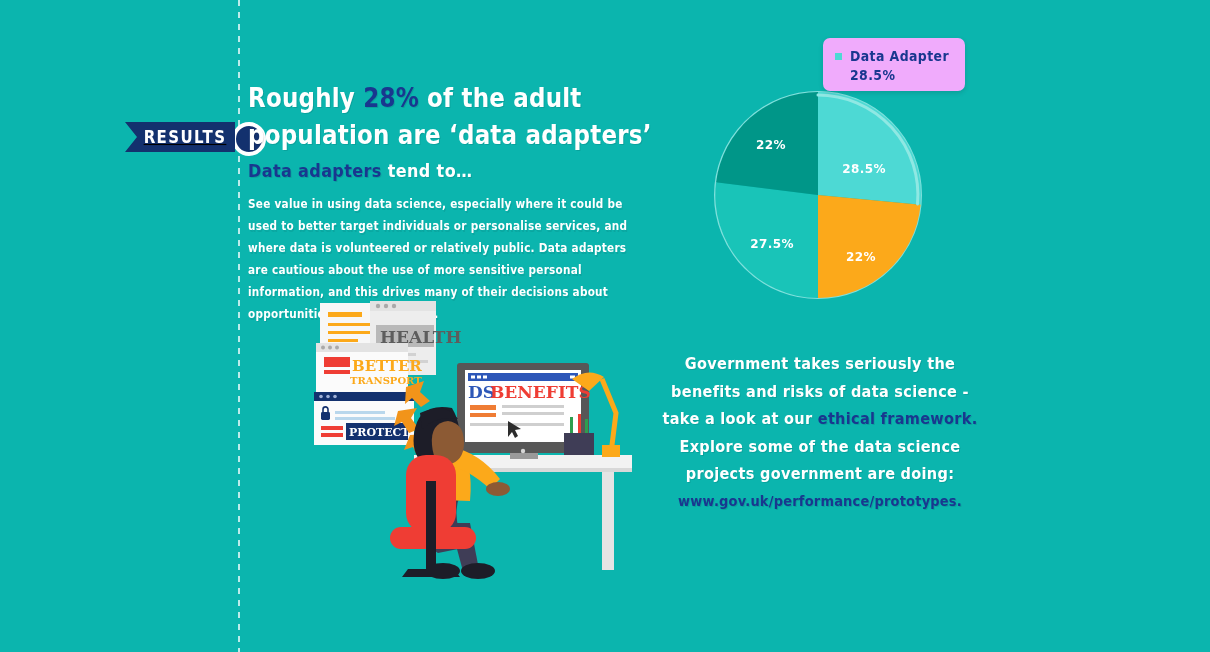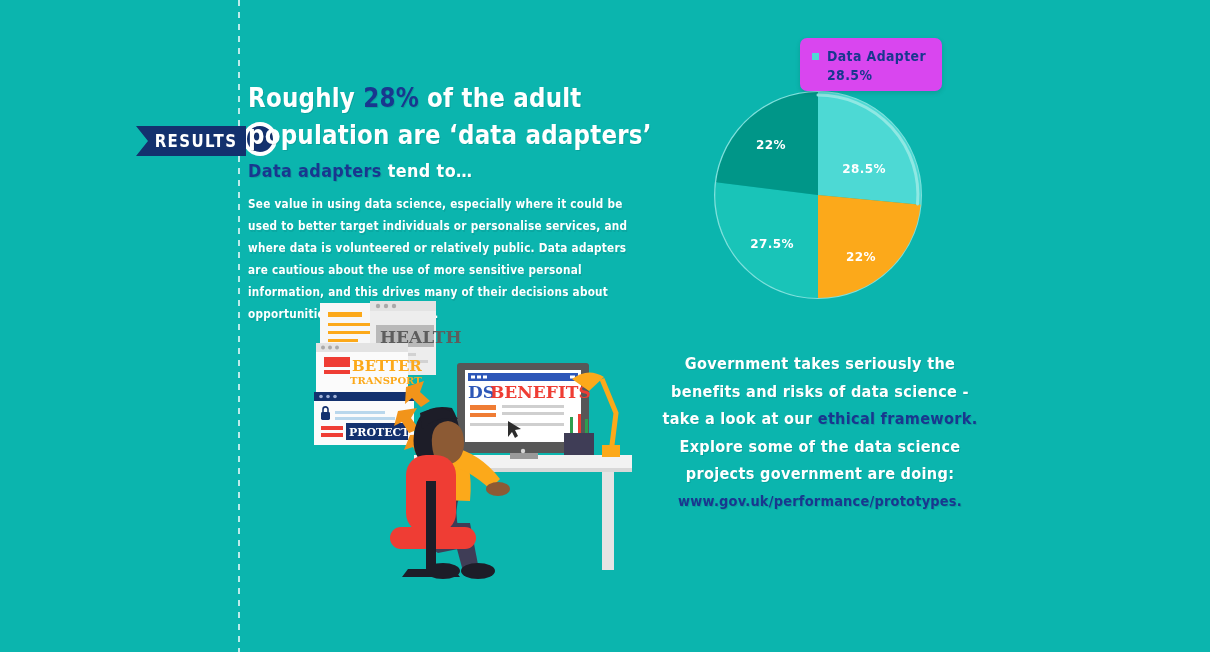--- a/index.html
+++ b/index.html
@@ -12,21 +12,21 @@
   .stage{position:absolute;inset:0;}
 
   
   .divider{
     position:absolute;left:238px;top:0;width:2px;height:652px;
     background-image:linear-gradient(to bottom,#bdeceb 0 6px,transparent 6px 12px);
     background-size:2px 12px;
   }
 
   
-  .ribbon-wrap{position:absolute;left:136px;top:122px;height:34px;display:flex;align-items:flex-end;}
+  .ribbon-wrap{position:absolute;left:125px;top:122px;height:34px;display:flex;align-items:flex-start;text-decoration:underline;}
   .ribbon{
     position:relative;height:30px;width:110px;background:#13316e;
     display:flex;align-items:center;justify-content:center;
     clip-path:polygon(0 0,12px 50%,0 100%,100% 100%,100% 0);
   }
   .ribbon-label{
     color:#ffffff;font-weight:bold;font-size:15px;letter-spacing:1.4px;
     font-family:"DejaVu Sans",sans-serif;transform:scaleY(1.15);
     padding-left:10px;
   }
@@ -63,22 +63,22 @@
   
   .pie-box{position:absolute;left:714px;top:91px;width:208px;height:208px;}
   .pie-svg{display:block;overflow:visible;}
   .pie-label{
     font-family:"DejaVu Sans",sans-serif;font-weight:bold;font-size:12px;
     fill:#ffffff;text-anchor:middle;letter-spacing:.4px;
   }
 
   
   .legend{
-    position:absolute;left:800px;top:38px;
-    background:#d946ef;border-radius:7px;
+    position:absolute;left:823px;top:38px;
+    background:#f0abfc;border-radius:7px;
     padding:9px 16px 10px 12px;
     display:flex;align-items:flex-start;gap:8px;
     box-shadow:0 2px 5px rgba(0,0,0,.13);
   }
   .legend-swatch{width:7px;height:7px;background:#4dd9d4;margin-top:6px;flex:none;}
   .legend-text{
     color:#19378f;font-family:"DejaVu Sans",sans-serif;font-weight:bold;
     font-size:12.5px;line-height:17px;letter-spacing:.4px;transform:scaleY(1.1);
     transform-origin:left top;white-space:nowrap;
   }

